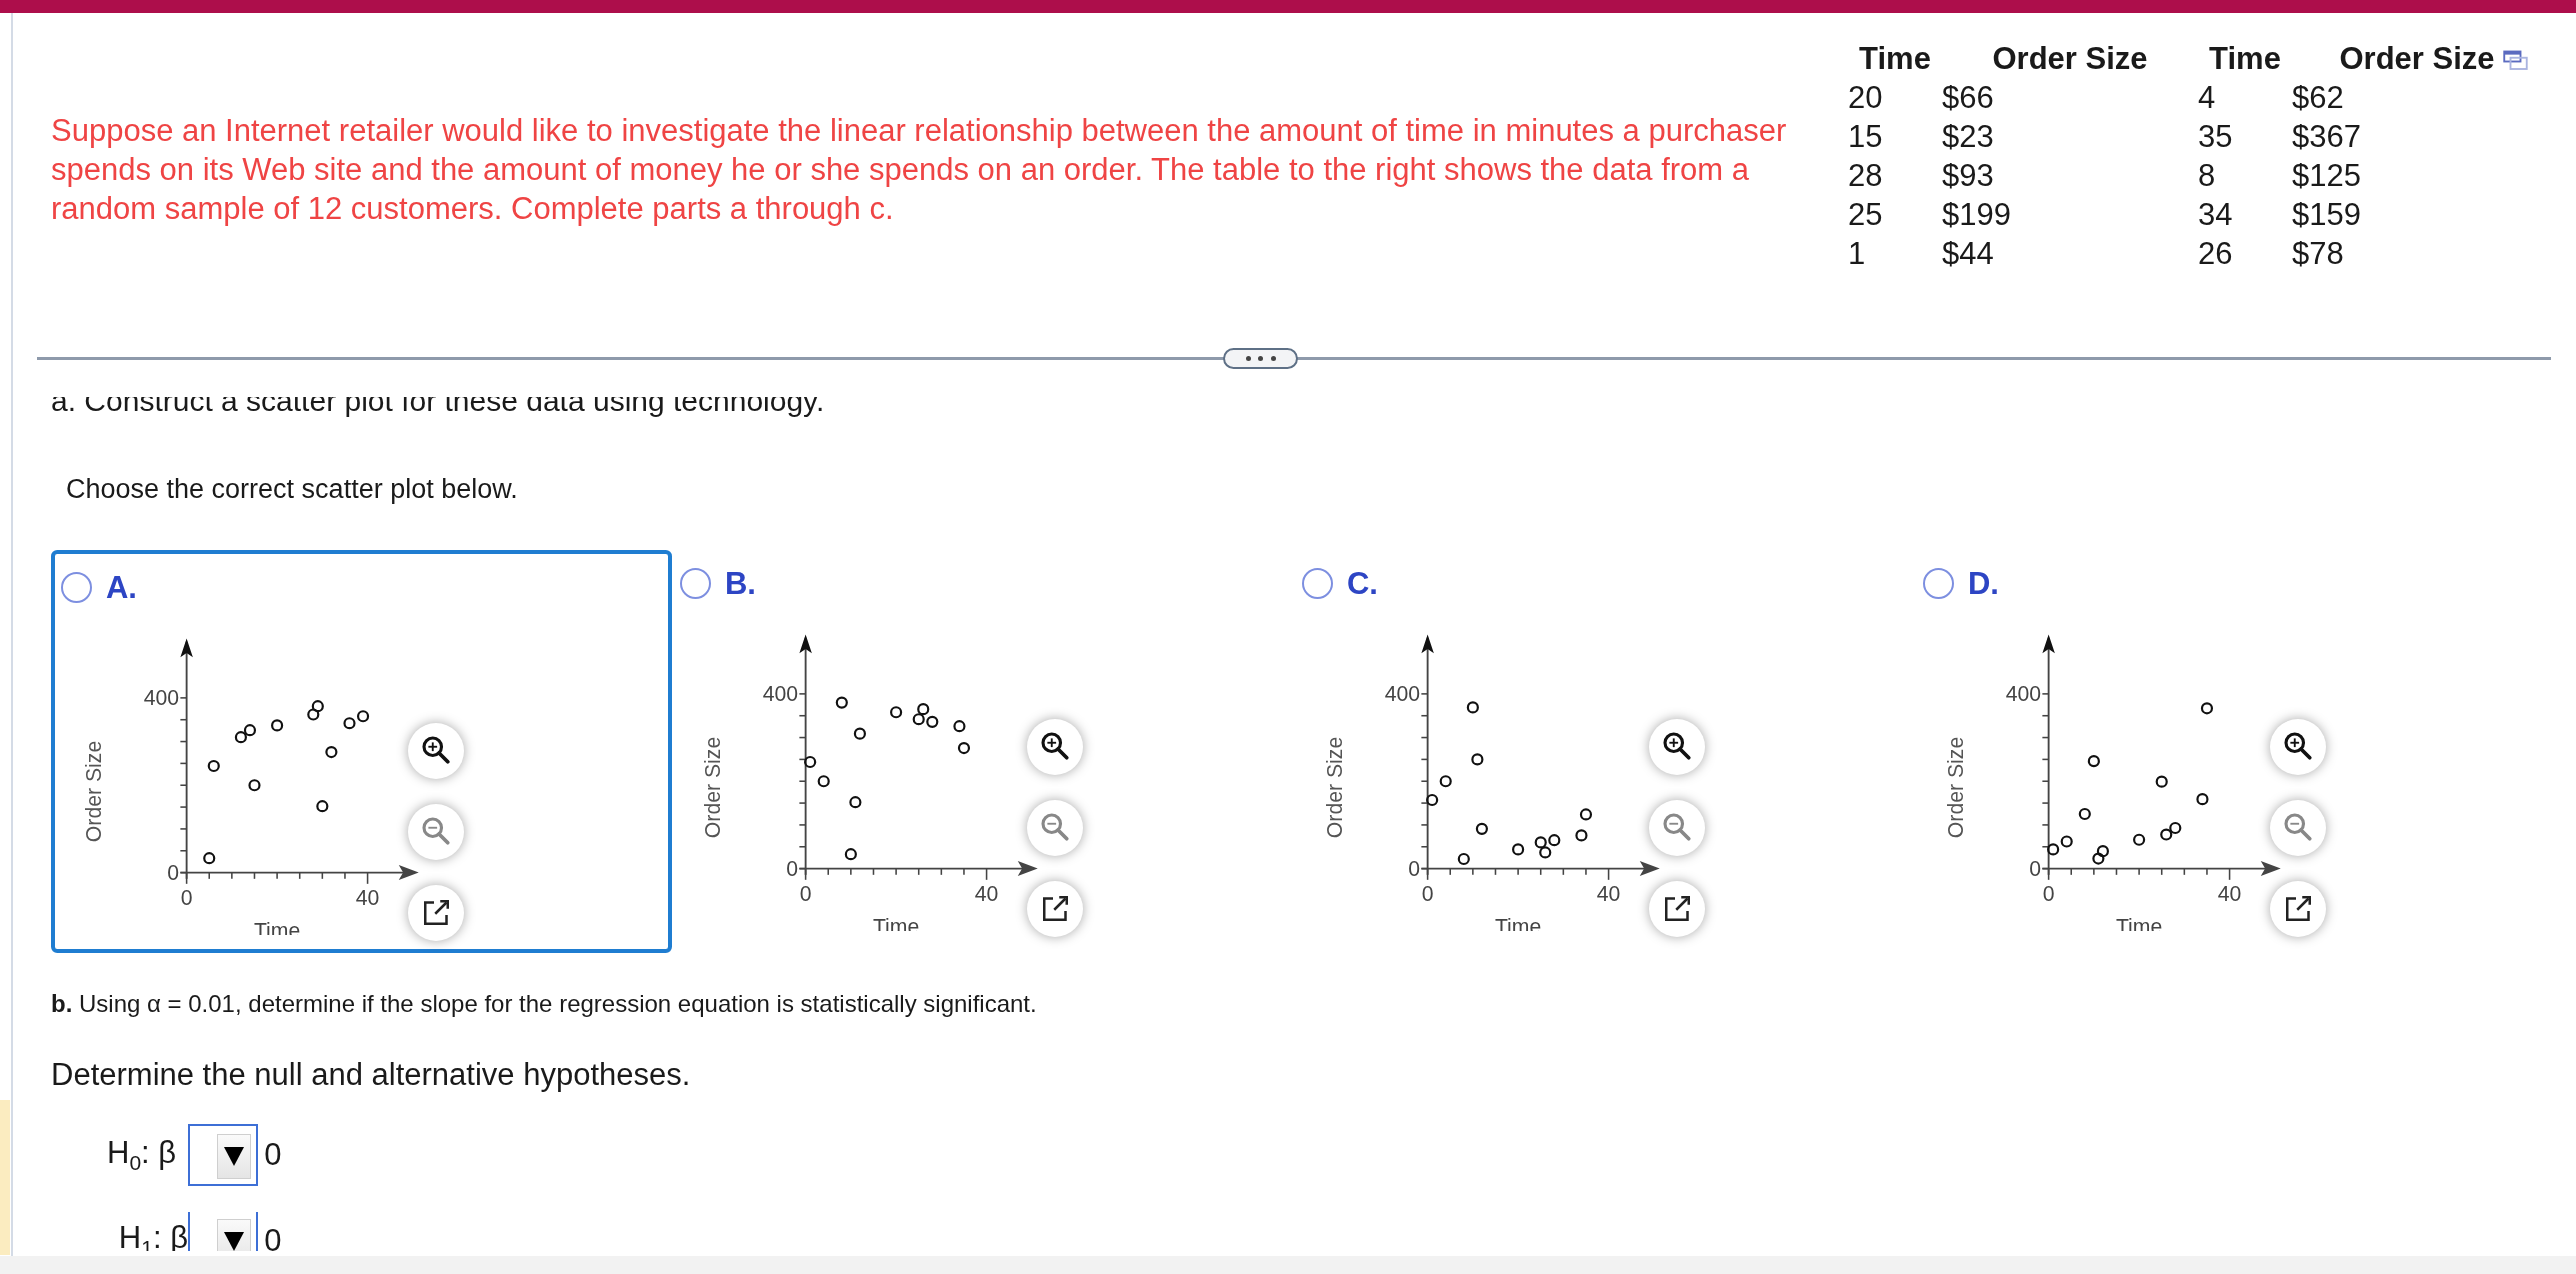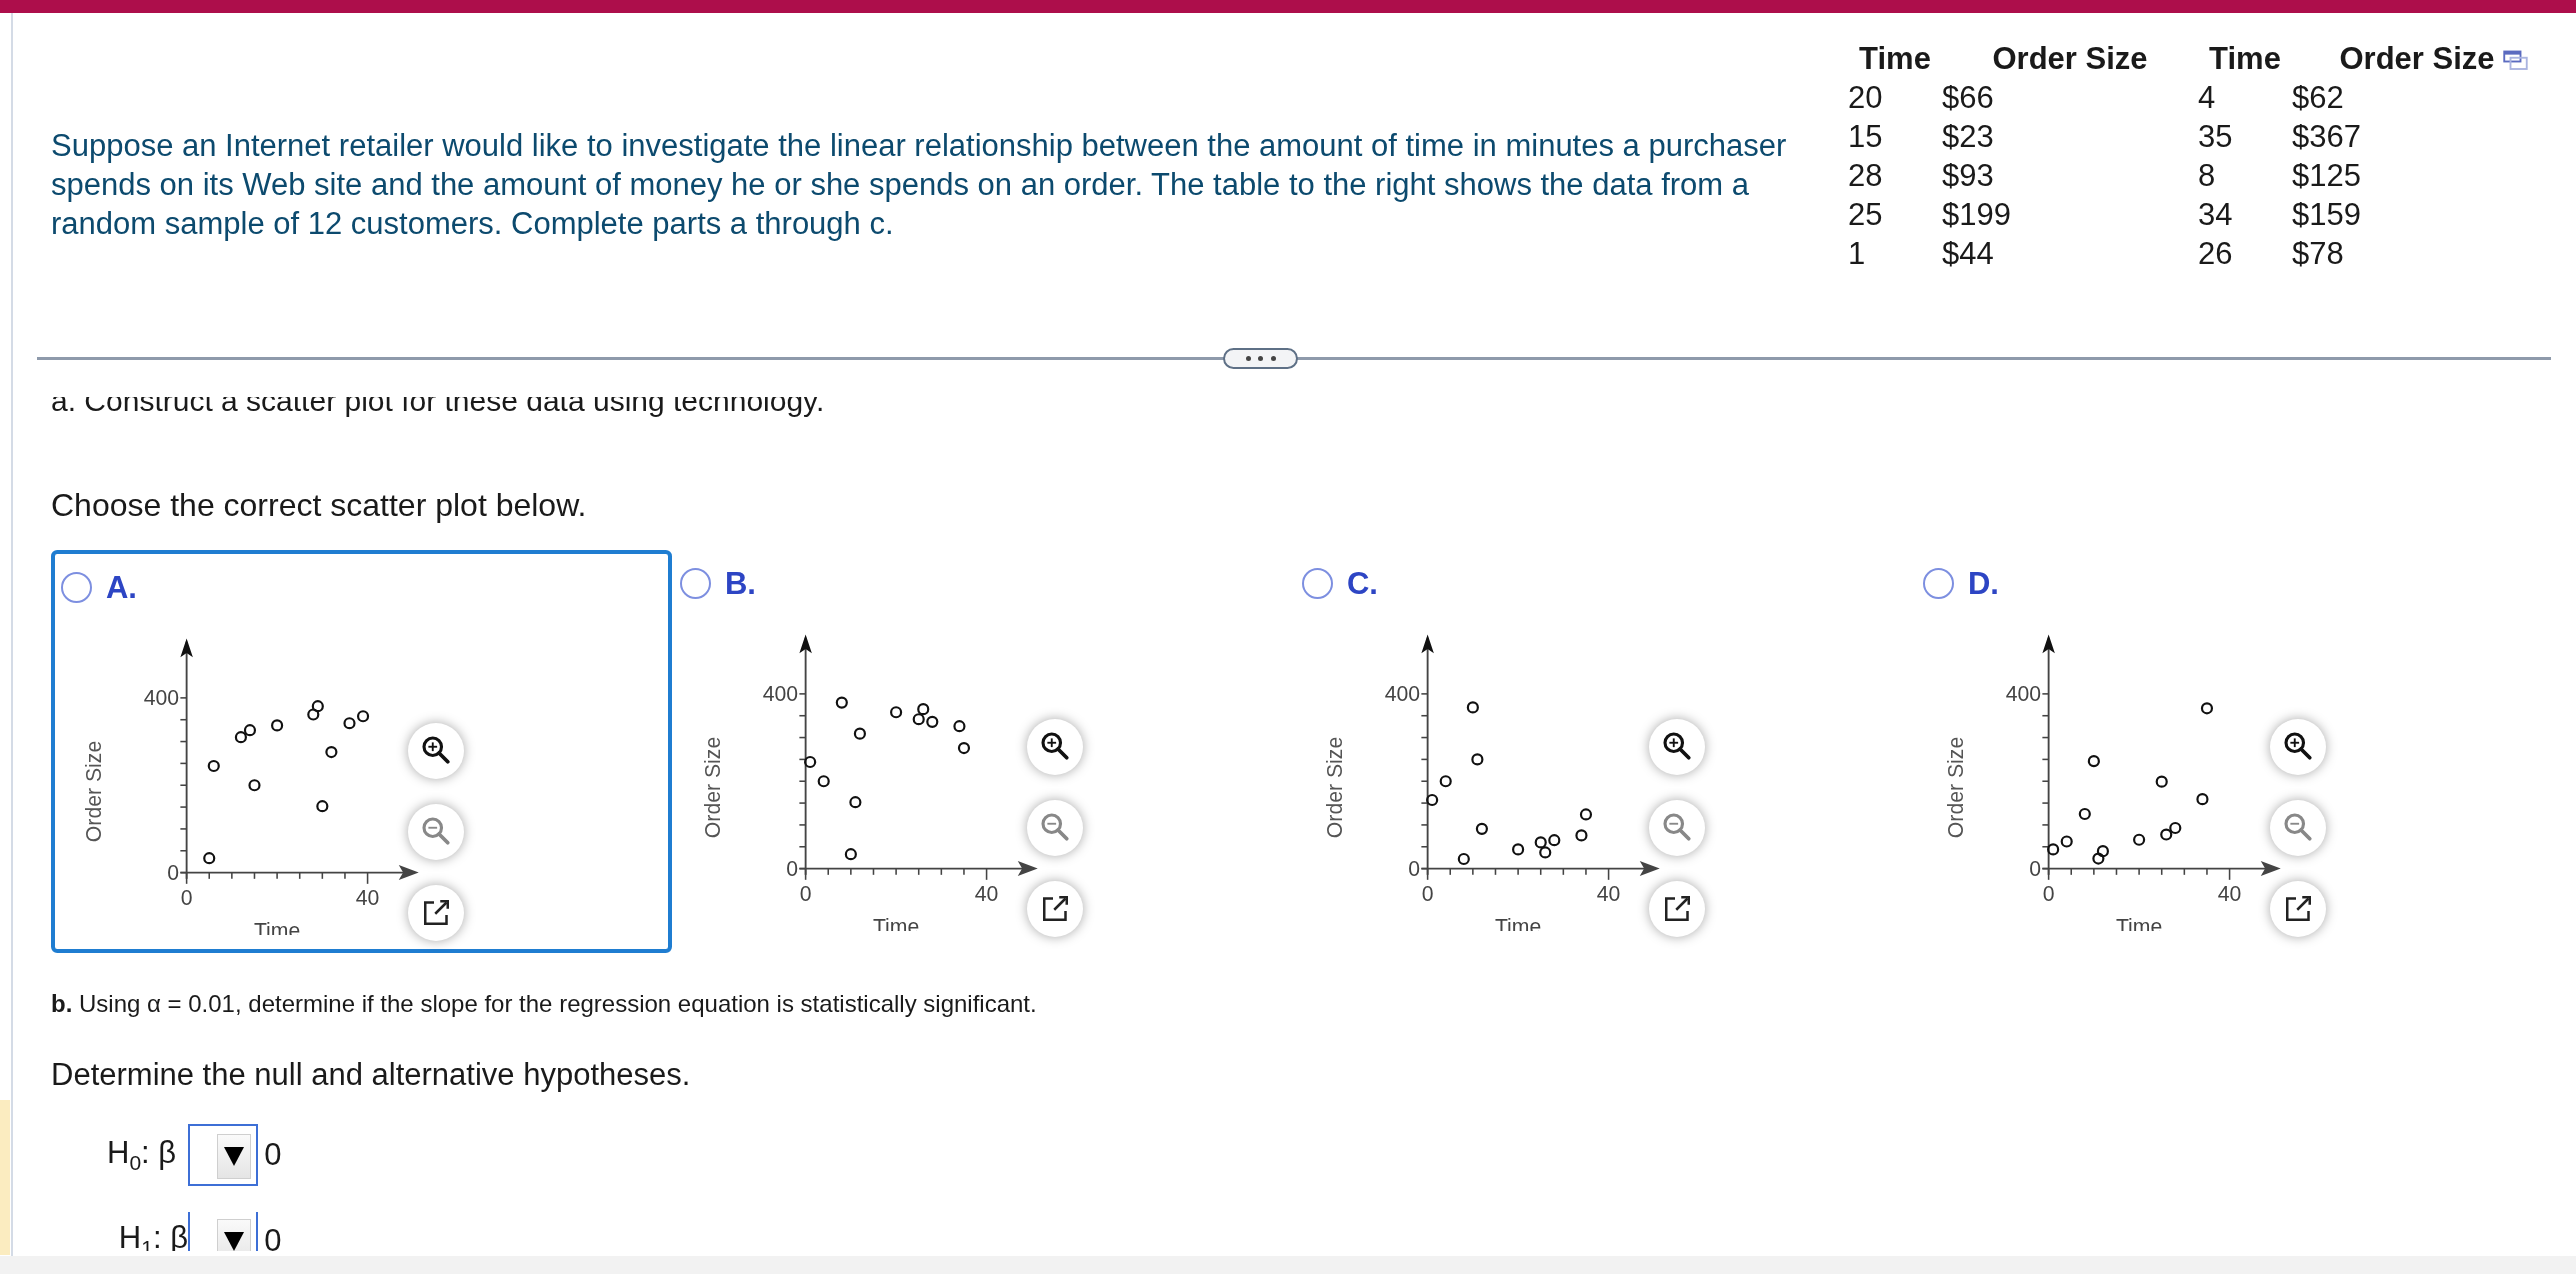--- a/index.html
+++ b/index.html
@@ -4,38 +4,38 @@
 <style>
   * { box-sizing: border-box; margin: 0; padding: 0; }
   html, body { width: 2576px; height: 1275px; overflow: hidden; background: #ffffff; }
   body { position: relative; font-family: "Liberation Sans", sans-serif; color: #1a1a1a; }
 
   .topbar { position: absolute; left: 0; top: 0; width: 2576px; height: 12.5px; background: #ad0e4b; }
   .left-rule { position: absolute; left: 11.2px; top: 12.5px; width: 1.9px; height: 1243px; background: #d4dbe6; }
   .left-strip { position: absolute; left: 0; top: 1100px; width: 10px; height: 155px; background: #fbecc0; }
   .bottombar { position: absolute; left: 0; top: 1256px; width: 2576px; height: 18px; background: #f2f2f2; }
 
-  .problem { position: absolute; left: 51px; top: 126px; width: 1786px; font-size: 31px; line-height: 39px; color: #0c4a6e; }
+  .problem { position: absolute; left: 51px; top: 111px; width: 1786px; font-size: 31px; line-height: 39px; color: #ef4444; }
 
   .data-table { position: absolute; left: 1848px; top: 39px; border-collapse: collapse; font-size: 31px; }
   .data-table th { font-weight: bold; height: 39px; padding: 0; text-align: center; }
   .data-table td { height: 39px; padding: 0; text-align: left; line-height: 39px; margin-top: 20px; }
   .data-table .c1 { width: 94px; }
   .data-table .c2 { width: 256px; }
   .data-table .c3 { width: 94px; }
   .data-table .c4 { width: 250px; }
   .copy-icon { position: absolute; left: 2503px; top: 49px; width: 25px; height: 25px; }
 
   .divider { position: absolute; left: 37px; top: 357px; width: 2514px; height: 2.5px; background: #8e9aab; }
   .more-btn { position: absolute; left: 1223px; top: 348px; width: 75px; height: 21px; border: 2.5px solid #5e7086; border-radius: 10.6px; background: #f3f4f6; display: flex; align-items: center; justify-content: center; gap: 7.5px; cursor: pointer; }
   .more-btn span { width: 5px; height: 5px; border-radius: 50%; background: #444; display: block; }
 
   .part-a { position: absolute; left: 51px; top: 397px; height: 34px; overflow: hidden; font-size: 30px; line-height: 39px; }
   .part-a .inner { position: relative; top: -16px; }
-  .choose { position: absolute; left: 51px; top: 470px; font-size: 32px; line-height: 39px; margin-top: 16px; }
+  .choose { position: absolute; left: 66px; top: 470px; font-size: 27px; line-height: 39px; }
 
   .option { position: absolute; top: 550px; width: 621px; height: 403px; }
   .option.selected { border: 4.4px solid #1f7dd1; border-radius: 6.2px; }
   .opt-head { position: absolute; left: 6.2px; top: 15.6px; display: flex; align-items: center; gap: 13.7px; cursor: pointer; }
   .radio { width: 31px; height: 31px; border: 2.5px solid #7d8fe0; border-radius: 50%; background: #fff; }
   .opt-label { font-size: 31px; font-weight: bold; color: #2d45c4; }
 
   .plot { position: absolute; left: 12.5px; top: 69px; width: 387px; height: 312px; }
   .tool-btn { position: absolute; width: 56px; height: 56px; border-radius: 50%; background: #fff; box-shadow: 0 0 11.2px rgba(0,0,0,0.35); display: flex; align-items: center; justify-content: center; cursor: pointer; }
 

